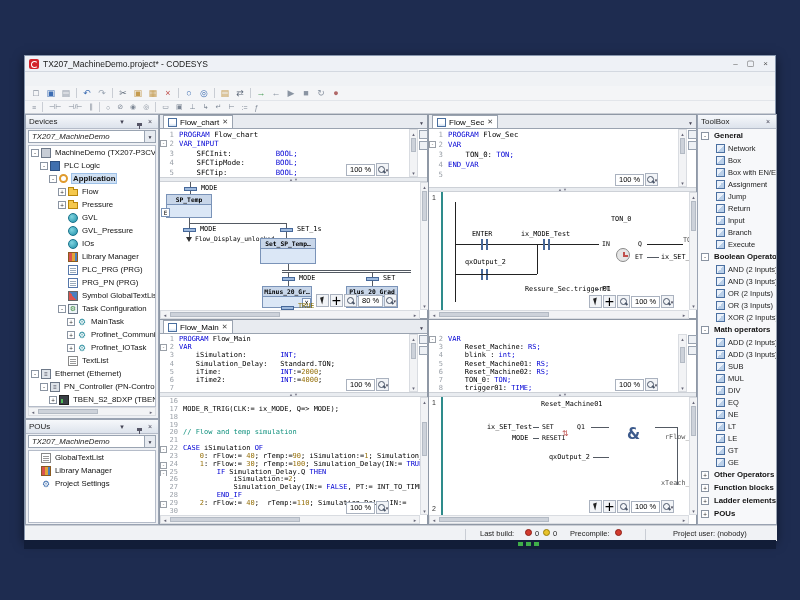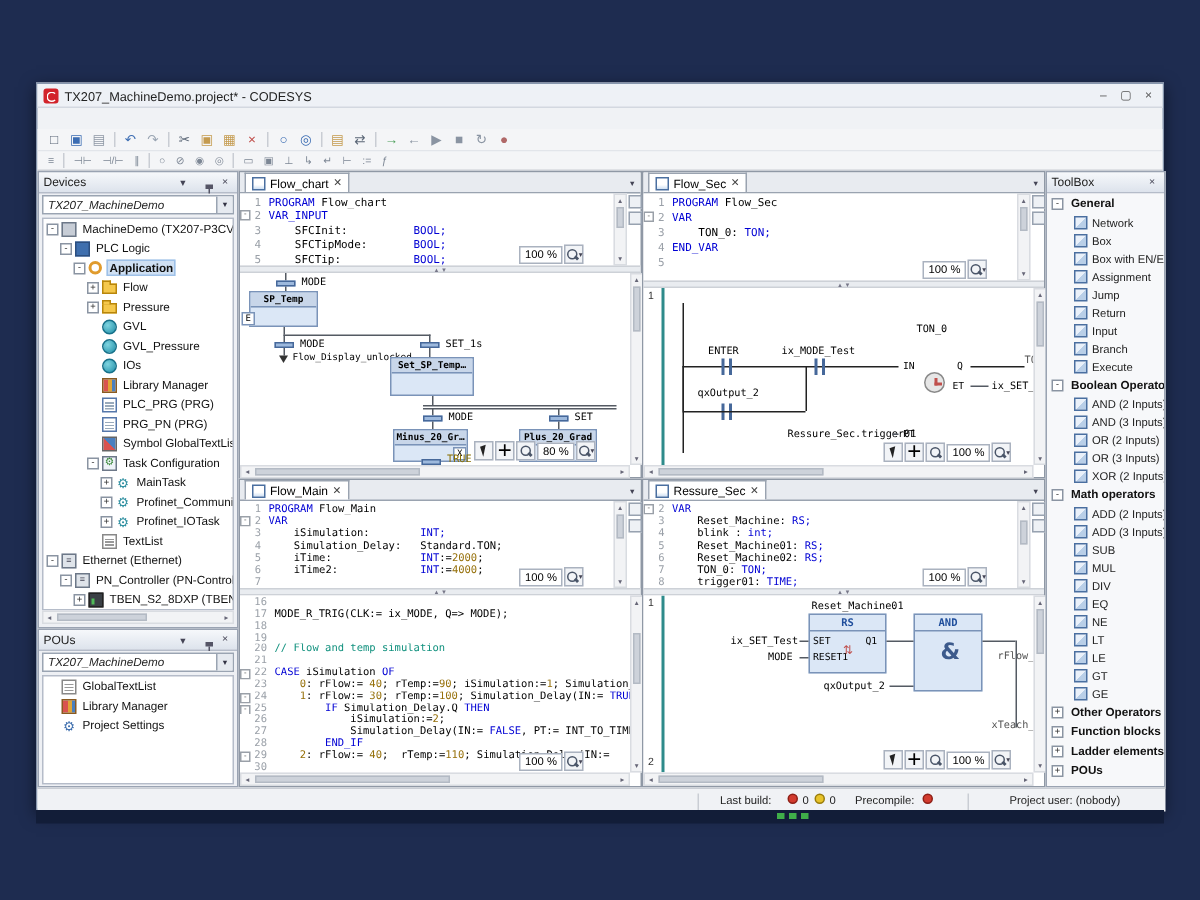--- a/index.html
+++ b/index.html
@@ -604,28 +604,20 @@
         <div class="thumb" style="left:1px;top:24px;width:5px;height:34px"></div>
       </div>
       <div class="hscroll" style="left:0;top:195px;width:260px;height:9px">
         <span class="sarrow" style="left:0;top:0;width:8px;height:7px">◂</span>
         <span class="sarrow" style="right:0;top:0;width:8px;height:7px">▸</span>
         <div class="thumb" style="left:9px;top:1px;width:130px;height:5px"></div>
       </div>
     </div>
 
     <div class="editor" style="left:403px;top:205px;width:269px;height:206px">
-      <div class="tabbar">
-        <div class="tab">
-          <span class="tabico"></span>
-          <span>Ressure_Sec</span>
-          <span class="tclose">✕</span>
-        </div>
-        <span class="tmenu">▼</span>
-      </div>
       <div class="decl" id="rs-decl" style="top:14px;width:249px;height:58px">
           <div class="cline" style="height: 8.2px; font-size: 7px; line-height: 8.2px;"><span class="fcol"><span class="fold">-</span></span><span class="ln" style="width: 10px;">2</span><span class="sg-k">VAR</span></div>
           <div class="cline" style="height: 8.2px; font-size: 7px; line-height: 8.2px;"><span class="fcol"></span><span class="ln" style="width: 10px;">3</span><span class="sg-p">    Reset_Machine: </span><span class="sg-k">RS;</span></div>
           <div class="cline" style="height: 8.2px; font-size: 7px; line-height: 8.2px;"><span class="fcol"></span><span class="ln" style="width: 10px;">4</span><span class="sg-p">    blink : </span><span class="sg-k">int;</span></div>
           <div class="cline" style="height: 8.2px; font-size: 7px; line-height: 8.2px;"><span class="fcol"></span><span class="ln" style="width: 10px;">5</span><span class="sg-p">    Reset_Machine01: </span><span class="sg-k">RS;</span></div>
           <div class="cline" style="height: 8.2px; font-size: 7px; line-height: 8.2px;"><span class="fcol"></span><span class="ln" style="width: 10px;">6</span><span class="sg-p">    Reset_Machine02: </span><span class="sg-k">RS;</span></div>
           <div class="cline" style="height: 8.2px; font-size: 7px; line-height: 8.2px;"><span class="fcol"></span><span class="ln" style="width: 10px;">7</span><span class="sg-p">    TON_0: </span><span class="sg-k">TON;</span></div>
           <div class="cline" style="height: 8.2px; font-size: 7px; line-height: 8.2px;"><span class="fcol"></span><span class="ln" style="width: 10px;">8</span><span class="sg-p">    trigger01: </span><span class="sg-k">TIME;</span></div>
         </div>
       <div class="vscroll" style="left:249px;top:14px;width:9px;height:58px">
@@ -640,34 +632,28 @@
         <span class="fbtn">
             <span class="mag"></span>
             <span class="dd">▾</span>
           </span>
       </div>
       <div class="split" style="top:72px"></div>
       <div class="impl" style="top:77px;width:260px;height:118px">
         <span class="netnum" style="left:3px;top:2px">1</span>
         <div class="netline" style="left:12px;top:0;height:118px"></div>
         <span class="dlabel" style="left:112px;top:3px">Reset_Machine01</span>
-        <div class="ldblock" style="left:110px;top:12px;width:52px;height:40px">
-          <div class="bhead">RS</div>
-        </div>
         <span class="lpin" style="left:113px;top:26px">SET</span>
         <span class="lpin" style="left:113px;top:37px">RESET1</span>
         <span class="lpin" style="left:148px;top:26px">Q1</span>
         <span class="rsico" style="left:133px;top:33px">⇅</span>
         <span class="dlabel" style="left:58px;top:26px">ix_SET_Test</span>
         <div class="wh" style="left:104px;top:30px;width:6px"></div>
         <span class="dlabel" style="left:83px;top:37px">MODE</span>
         <div class="wh" style="left:104px;top:41px;width:6px"></div>
-        <div class="ldblock" style="left:180px;top:12px;width:46px;height:52px">
-          <div class="bhead">AND</div>
-        </div>
         <span class="amp" style="left:198px;top:28px">&amp;</span>
         <div class="wh" style="left:162px;top:30px;width:18px"></div>
         <span class="dlabel" style="left:120px;top:56px">qxOutput_2</span>
         <div class="wh" style="left:164px;top:60px;width:16px"></div>
         <div class="wh" style="left:226px;top:30px;width:22px"></div>
         <div class="wv" style="left:248px;top:30px;height:58px"></div>
         <span class="dlabel grey" style="left:236px;top:36px">rFlow_</span>
         <span class="dlabel grey" style="left:232px;top:82px">xTeach_</span>
         <span class="netnum" style="left:3px;top:108px">2</span>
         <div class="zbadge" style="left:160px;top:103px">

